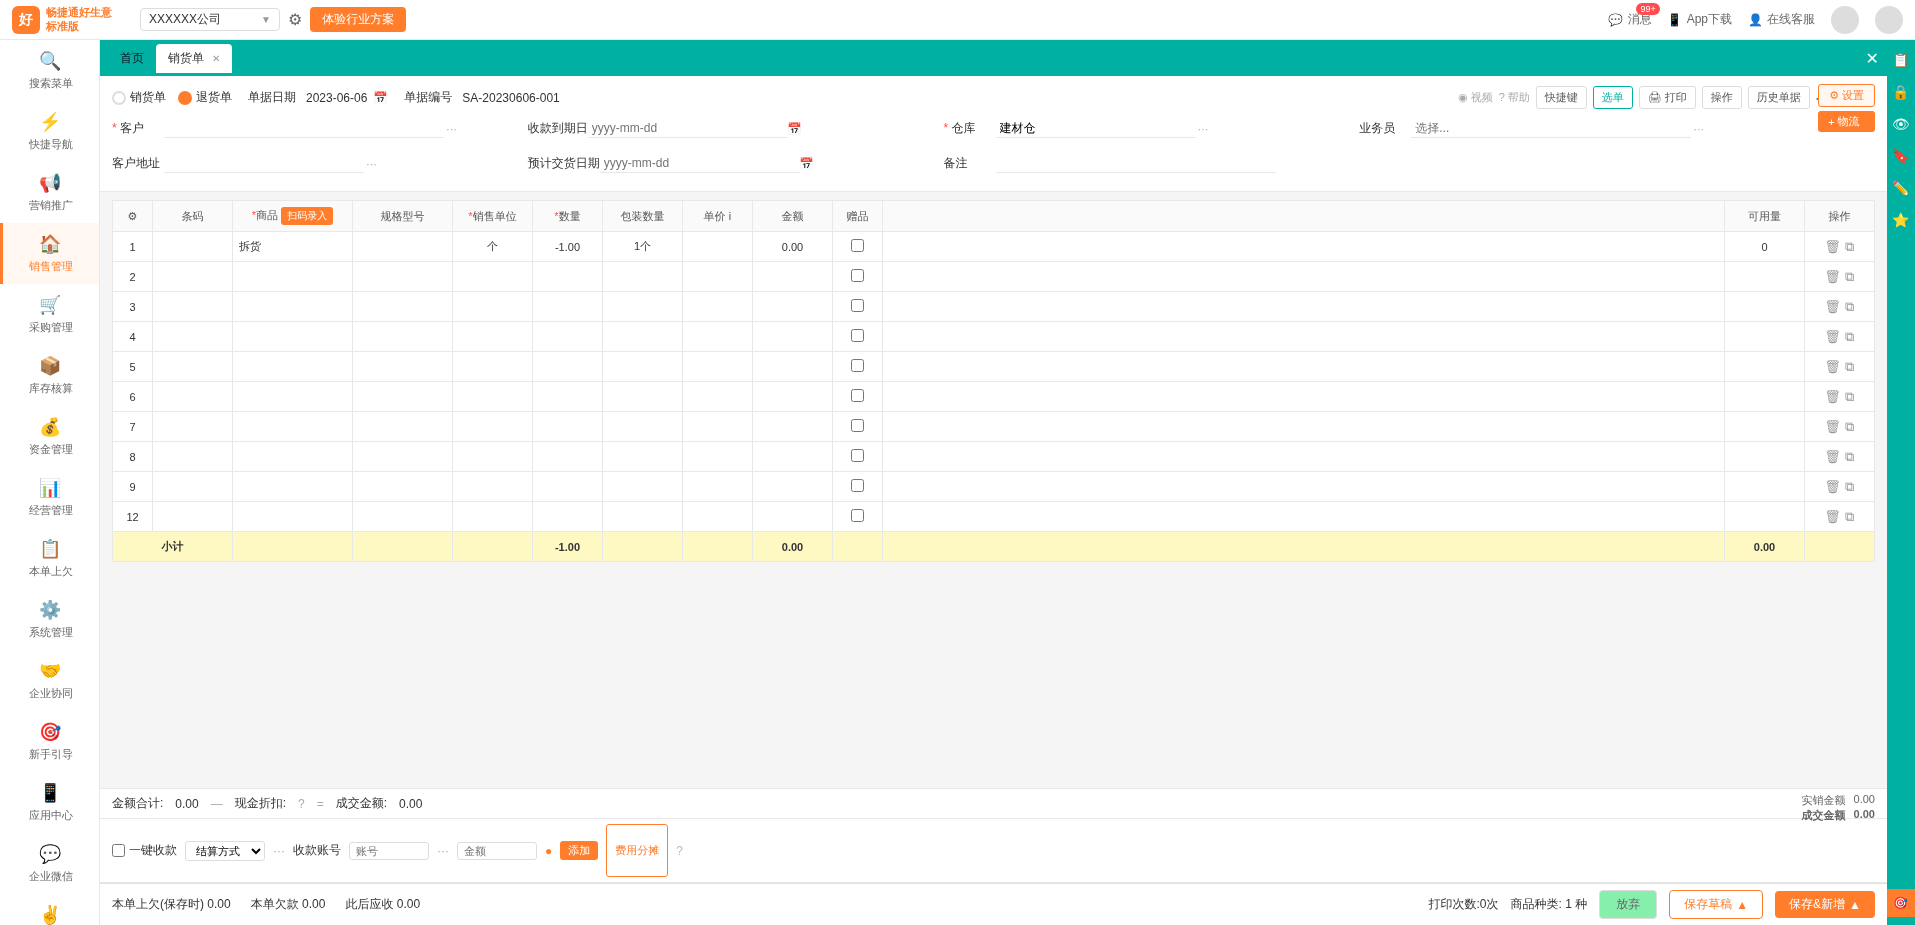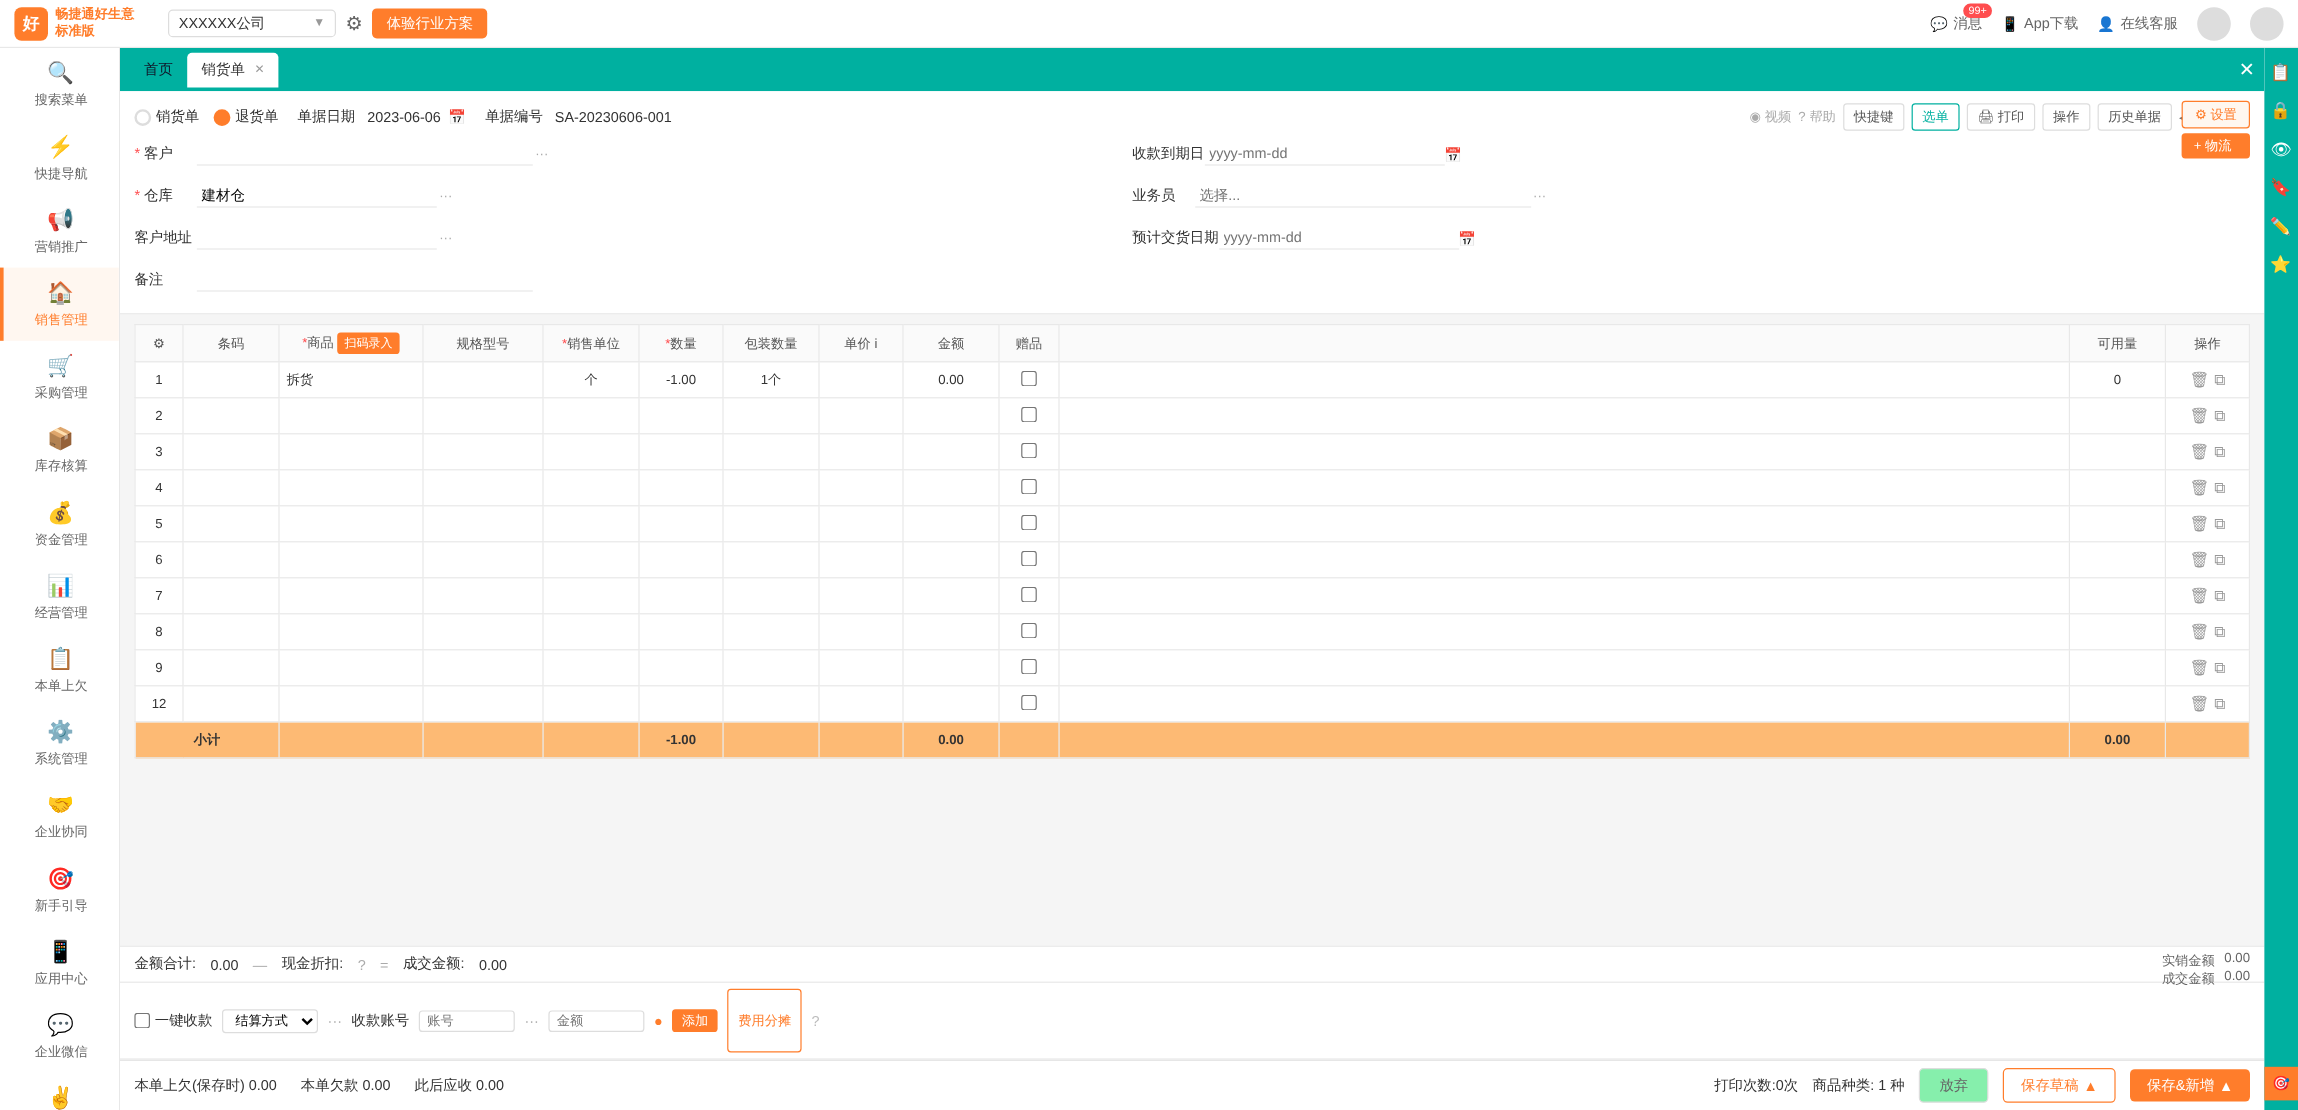--- a/index.html
+++ b/index.html
@@ -34,21 +34,21 @@
     .tab-bar-right { margin-left: auto; color: white; font-size: 16px; cursor: pointer; }
     .radio-group { display: flex; align-items: center; gap: 12px; }
     .radio-item { display: flex; align-items: center; gap: 4px; cursor: pointer; }
     .radio-dot { width: 14px; height: 14px; border-radius: 50%; border: 2px solid #ddd; }
     .radio-dot.active { border-color: #ff7d2b; background: #ff7d2b; }
     .toolbar-btn { display: flex; align-items: center; gap: 3px; padding: 3px 8px; border: 1px solid #ddd; border-radius: 3px; cursor: pointer; background: #fff; font-size: 11px; color: #555; }
     .toolbar-btn.active-green { color: #00b0a0; border-color: #00b0a0; }
     .data-table { width: 100%; border-collapse: collapse; background: white; }
     .data-table th { background: #fafafa; border: 1px solid #e8e8e8; padding: 6px 8px; font-size: 11px; color: #555; font-weight: normal; white-space: nowrap; text-align: center; }
     .data-table td { border: 1px solid #e8e8e8; padding: 4px 8px; font-size: 11px; color: #333; text-align: center; height: 30px; }
-    .data-table .subtotal td { background: #fdba74; font-weight: bold; }
+    .data-table .subtotal td { background: #fef9c3; font-weight: bold; }
     .th-required { color: #ff4d4f; }
     .scan-btn { background: #ff7d2b; color: white; border: none; border-radius: 3px; padding: 2px 6px; font-size: 10px; cursor: pointer; }
     .qty-red { color: #ff4d4f; }
     .row-actions { display: flex; align-items: center; gap: 4px; justify-content: center; }
     .icon-btn { cursor: pointer; color: #999; font-size: 13px; }
     .one-click-pay { display: flex; align-items: center; gap: 4px; }
     .pay-checkbox { width: 13px; height: 13px; }
     .pay-select { border: 1px solid #ddd; border-radius: 3px; padding: 2px 6px; font-size: 11px; background: #fff; min-width: 80px; }
     .add-btn { background: #ff7d2b; color: white; border: none; border-radius: 3px; padding: 2px 8px; cursor: pointer; font-size: 11px; }
     .expense-btn { border: 1px solid #ff7d2b; color: #ff7d2b; background: white; border-radius: 3px; padding: 18px 8px; cursor: pointer; font-size: 11px; }
@@ -250,21 +250,21 @@
           <button class="toolbar-btn">
               <span>历史单据</span>
             </button>
           <span style="cursor:pointer; color:#666;">◀</span>
           <span style="cursor:pointer; color:#666;">▶</span>
           <span style="cursor:pointer; color:#666; font-size:16px;">≡</span>
           <span style="cursor:pointer; color:#666; font-size:16px;">⊞</span>
         </div>
       </div>
 
-      <div style="display:grid; grid-template-columns: 1fr 1fr; gap:8px 0; padding-right:100px;">
+      <div style="display:grid; grid-template-columns: 1fr 1fr 1fr 1fr; gap:8px 0; padding-right:100px;">
         <div class="form-row">
           <span class="form-col-label req">客户</span>
           <input class="field-value" type="text" style="max-width: 280px;">
           <span class="ellipsis-btn">···</span>
         </div>
         <div class="form-row">
           <span class="form-col-label">收款到期日</span>
           <input class="field-value" type="text" style="max-width: 200px;" placeholder="yyyy-mm-dd">
           <span class="cal-btn">📅</span>
         </div>
@@ -555,21 +555,21 @@
       <span>现金折扣:</span>
       <span style="color:#aaa; cursor:pointer;">?</span>
       <span style="color:#aaa;">=</span>
       <span>成交金额:</span>
       <span>0.00</span>
       <div style="position:absolute; right:12px; top:4px; text-align:right;">
         <div style="display:flex; gap:8px; justify-content:flex-end; font-size:11px; color:#666;">
           <span>实销金额</span>
           <span>0.00</span>
         </div>
-        <div style="display:flex; gap:8px; justify-content:flex-end; font-size:11px; color:#666;">
+        <div style="display:flex; gap:8px; justify-content:flex-end; font-size:11px; color:#666;font-weight:bold;">
           <span>成交金额</span>
           <span>0.00</span>
         </div>
       </div>
     </div>
 
     <div style="background:white; padding:5px 12px; border-bottom:1px solid #e8e8e8; display:flex; align-items:center; gap:8px; font-size:12px;">
       <label class="one-click-pay">
         <input type="checkbox" class="pay-checkbox" style="">
         <span>一键收款</span>

